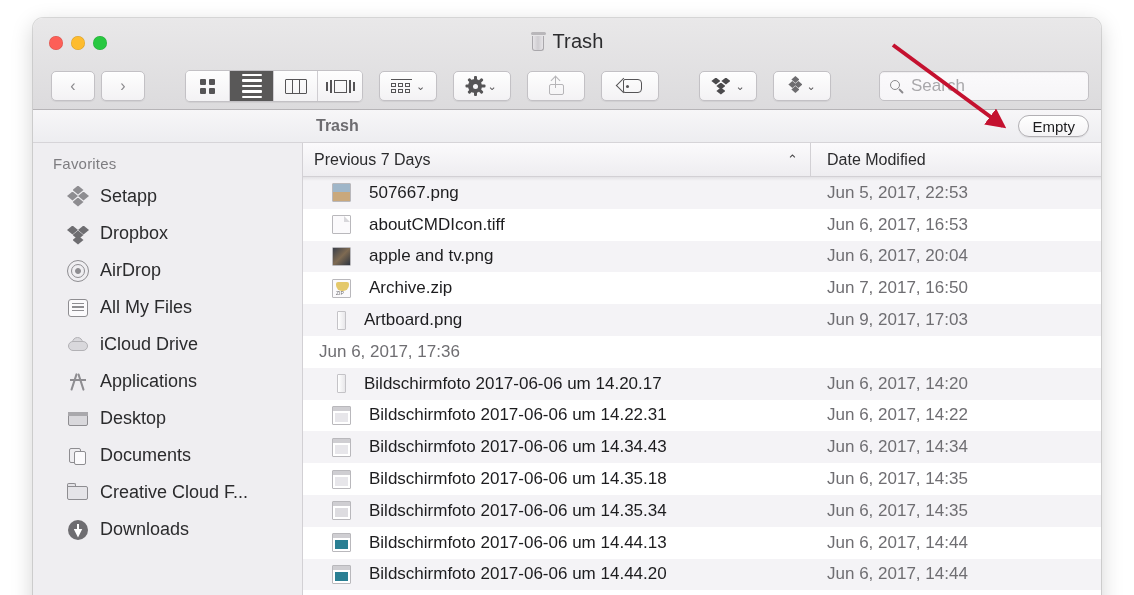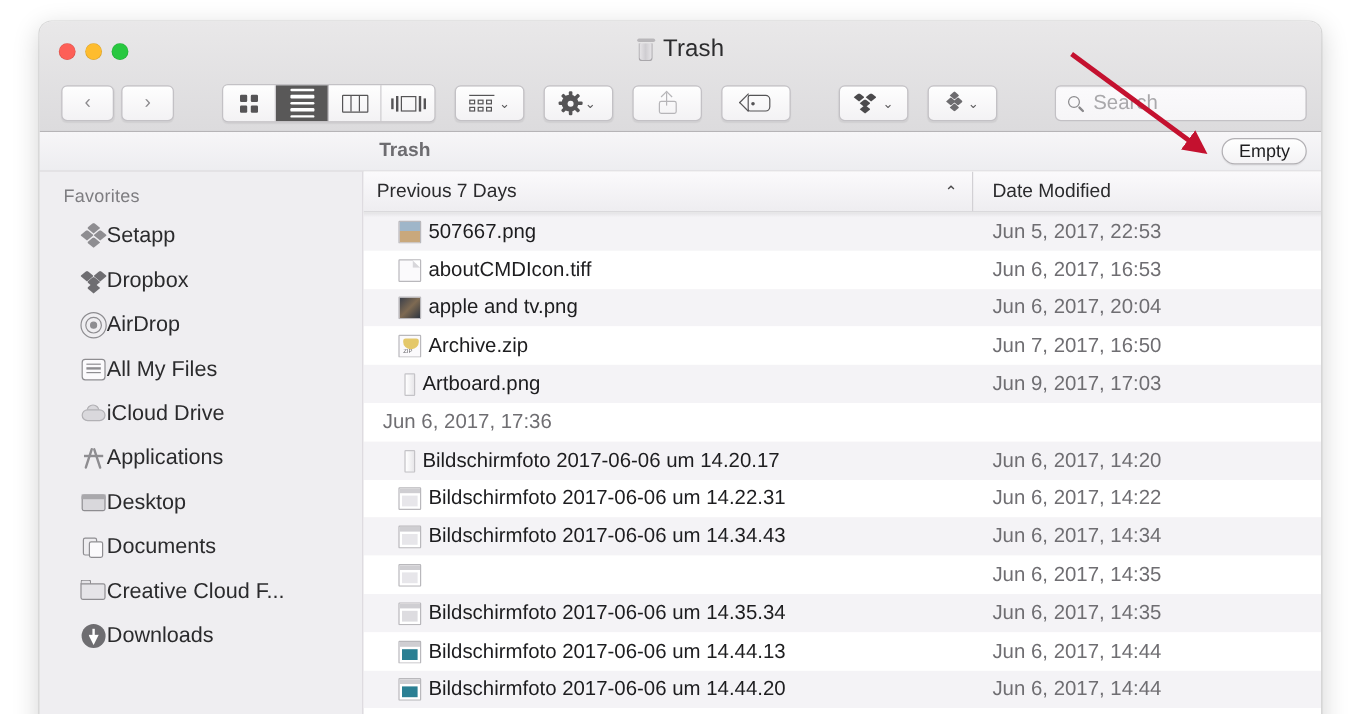--- a/index.html
+++ b/index.html
@@ -170,21 +170,21 @@
   .sidebar {
     width: 270px; flex: none;
     background: #efeef1;
     border-right: 1px solid #d2d0d4;
     padding-top: 6px;
   }
   .sb-header {
     font-size: 15px; color: #7e7d81; padding: 6px 0 6px 20px; letter-spacing: .2px;
   }
   .sb-item {
-    display: flex; align-items: center; 
+    display: flex; align-items: center; gap: 11px;
     height: 37px; padding-left: 34px;
     font-size: 18px; color: #2b2b2d;
   }
   .sb-ic { width: 22px; height: 22px; flex: none; position: relative; }
 
   .sb-ic.setapp i { position:absolute; width:11px;height:9px; background:#8e8d91; clip-path: polygon(50% 0,100% 50%,50% 100%,0 50%); }
   .sb-ic.setapp .a{ left:5.5px; top:0px; }
   .sb-ic.setapp .b{ left:0px; top:6px; }
   .sb-ic.setapp .c{ left:11px; top:6px; }
   .sb-ic.setapp .d{ left:5.5px; top:12px; }
@@ -234,21 +234,21 @@
     font-size: 16px; color: #2b2b2d;
   }
   .ch-name { flex: 1; display: flex; align-items: center; padding-left: 11px; position: relative; border-right: 1px solid #d2d0d4; }
   .ch-sort { position: absolute; right: 12px; font-size: 13px; color: #4b4a4c; }
   .ch-date { width: 290px; display: flex; align-items: center; padding-left: 16px; }
 
   .rows { position: relative; }
   .row { display: flex; height: 31.8px; align-items: center; font-size: 17px; }
   .row:nth-child(odd) { background: #ffffff; }
   .row:nth-child(even) { background: #f4f3f6; }
-  .row .name { flex: 1; display: flex; align-items: flex-end; gap: 6px; padding-left: 29px; color: #1d1d1f; white-space: nowrap; overflow: hidden; }
+  .row .name { flex: 1; display: flex; align-items: center; gap: 18px; padding-left: 29px; color: #1d1d1f; white-space: nowrap; overflow: hidden; }
   .row .date { width: 290px; padding-left: 16px; color: #6f6e72; }
 
   .fic { width: 19px; height: 19px; flex: none; position: relative; border-radius: 1px; }
   .fic.photo { border: 1px solid #b9b8bc; background: linear-gradient(to bottom,#9fb6c9 0 45%, #c9a87c 45% 100%); }
   .fic.photo2 { border: 1px solid #b9b8bc; background: linear-gradient(135deg,#3a3f4a,#7e6a52,#2e3540); }
   .fic.doc { border: 1px solid #b9b8bc; background: #fbfafc; }
   .fic.doc::after { content:""; position:absolute; right:0; top:0; border-width: 0 6px 6px 0; border-style: solid; border-color: #d8d7db #ffffff; }
   .fic.zip { border: 1px solid #b9b8bc; background: #fbfafc; }
   .fic.zip .z { position:absolute; left:3px; top:2px; width:13px; height:9px; background:#e4c86a; border-radius:2px 2px 6px 6px; }
   .fic.zip .t { position:absolute; left:3px; bottom:1px; font-size:5px; color:#6b6a6e; }
@@ -603,20 +603,21 @@
             </div>
             <div class="date">Jun 6, 2017, 14:34</div>
           </div>
 
           <div class="row">
             <div class="name">
               <span class="fic shot">
                   <span class="bar"></span>
                   <span class="ct"></span>
                 </span>
+              <span>Bildschirmfoto 2017-06-06 um 14.35.18</span>
             </div>
             <div class="date">Jun 6, 2017, 14:35</div>
           </div>
 
           <div class="row">
             <div class="name">
               <span class="fic shot gray">
                   <span class="bar"></span>
                   <span class="ct"></span>
                 </span>

